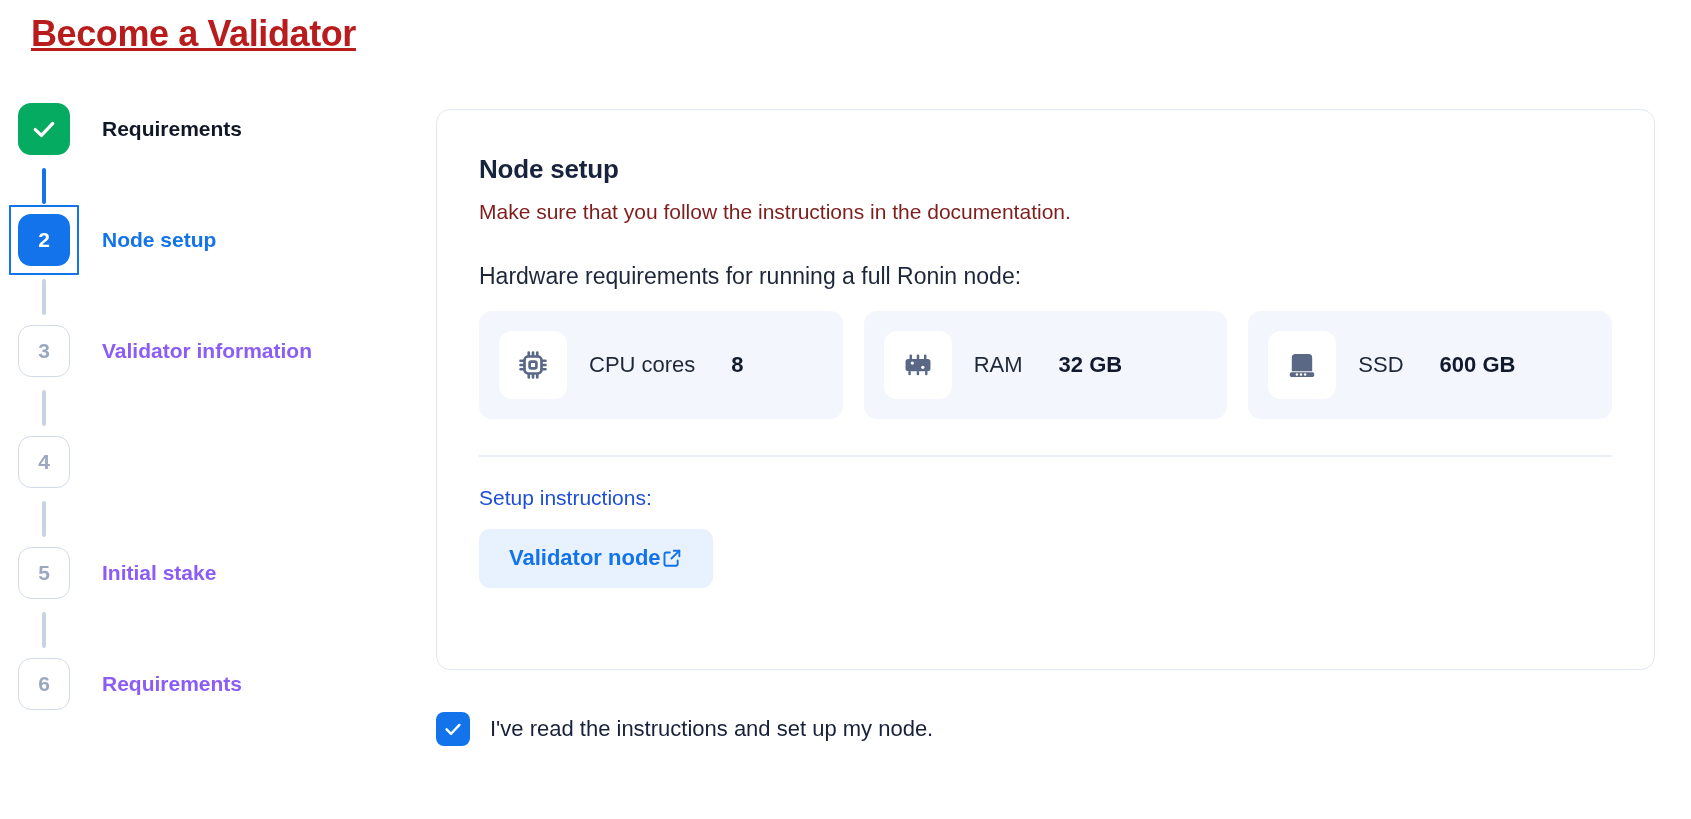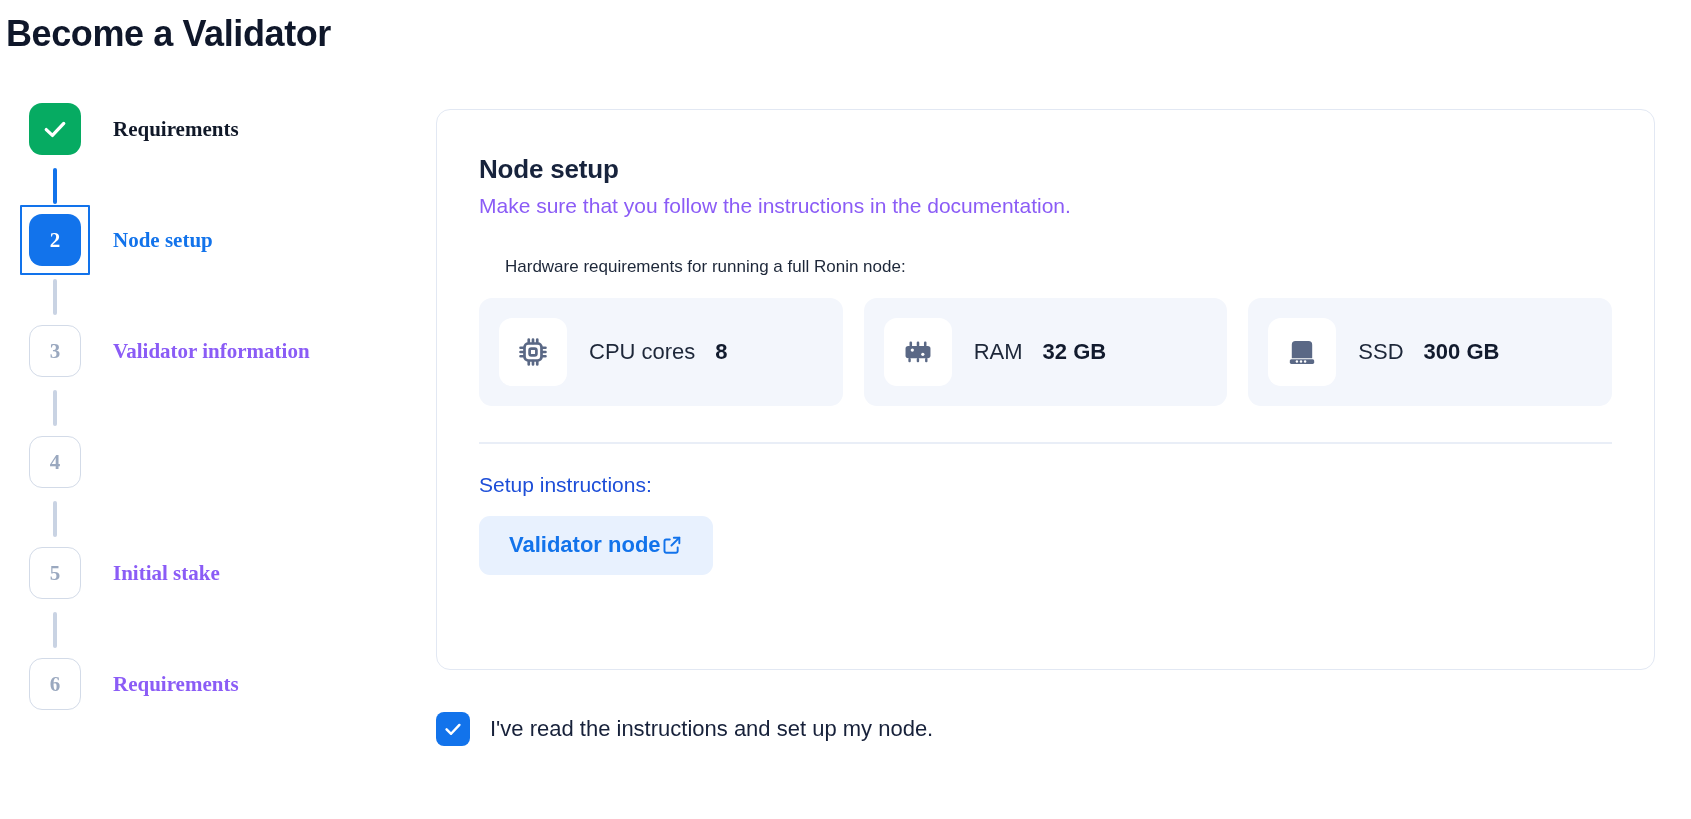--- a/index.html
+++ b/index.html
@@ -19,36 +19,36 @@
     position: relative;
     width: 1691px;
     height: 819px;
     box-sizing: border-box;
     padding: 0;
   }
 
   
   .page-title {
     position: absolute;
-    left: 6px;
+    left: 31px;
     top: 12px;
     font-size: 36px;
     font-weight: bold;
     letter-spacing: -0.4px;
-    color: #0f172a;
+    color: #b91c1c;
     line-height: 44px;
+    text-decoration: underline;
   }
 
   
   .stepper {
     position: absolute;
-    left: 29px;
+    left: 18px;
     top: 103px;
     width: 370px;
-    font-family: Liberation Serif, serif;
   }
   .step-row {
     display: flex;
     align-items: flex-start;
     height: 55px;
     position: relative;
   }
   .step-badge-wrap {
     width: 56px;
     display: flex;
@@ -134,30 +134,29 @@
     border-radius: 14px;
     padding: 44px 42px 0 42px;
   }
   .card-title {
     font-size: 26px;
     font-weight: bold;
     color: #17233c;
     letter-spacing: -0.2px;
   }
   .card-sub {
-    margin-top: 7px;
+    margin-top: 13px;
     font-size: 21px;
-    color: #8b5cf6;
+    color: #7f1d1d;
     line-height: 28px;
   }
   .hw-heading {
     margin-top: 37px;
-    font-size: 17px;
+    font-size: 23px;
     color: #1d2739;
-    margin-left: 26px;
   }
 
   
   .hw-row {
     display: flex;
     gap: 21px;
     margin-top: 21px;
   }
   .hw-card {
     flex: 1 1 0;
@@ -176,20 +175,21 @@
     border-radius: 13px;
     display: flex;
     align-items: center;
     justify-content: center;
     flex: none;
   }
   .hw-text {
     display: flex;
     align-items: flex-start;
     margin-left: 22px;
+    gap: 16px;
   }
   .hw-label {
     font-size: 22px;
     color: #1d2739;
   }
   .hw-value {
     font-size: 22px;
     font-weight: bold;
     color: #121b2e;
     margin-left: 20px;
@@ -420,21 +420,21 @@
               <path d="M7.4 4.2h9.2a2.6 2.6 0 0 1 2.6 2.6v9.6H4.8V6.8A2.6 2.6 0 0 1 7.4 4.2z"></path>
               <rect x="3.4" y="17.1" width="17.2" height="3.3" rx="1.1"></rect>
             </g>
             <circle cx="8.4" cy="18.75" r="0.85" fill="#ffffff"></circle>
             <circle cx="11.3" cy="18.75" r="0.85" fill="#ffffff"></circle>
             <circle cx="14.2" cy="18.75" r="0.85" fill="#ffffff"></circle>
           </svg>
         </div>
         <div class="hw-text">
           <span class="hw-label">SSD</span>
-          <span class="hw-value">300 GB</span>
+          <span class="hw-value">600 GB</span>
         </div>
       </div>
     </div>
 
     <div class="divider"></div>
 
     <div class="setup-heading">Setup instructions:</div>
 
     <div class="link-row">
       <button class="link-btn">

